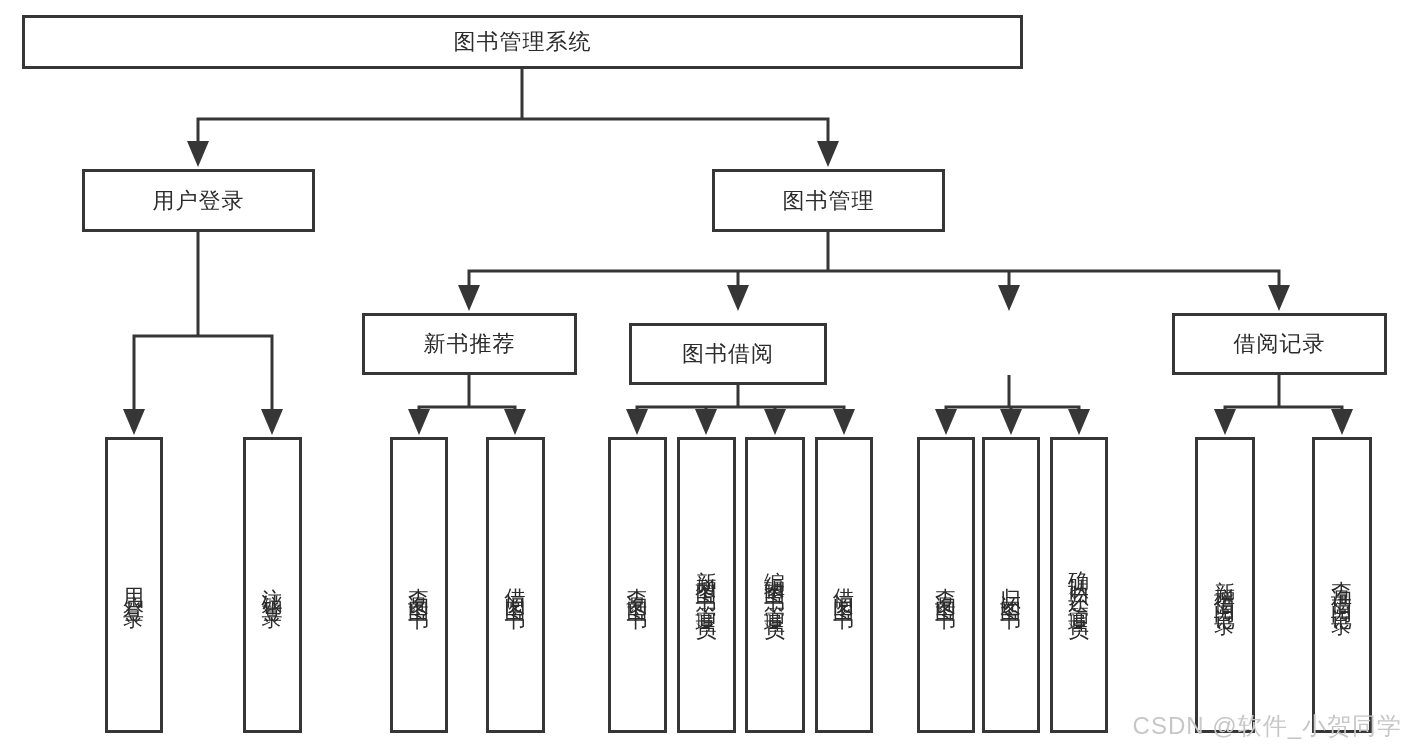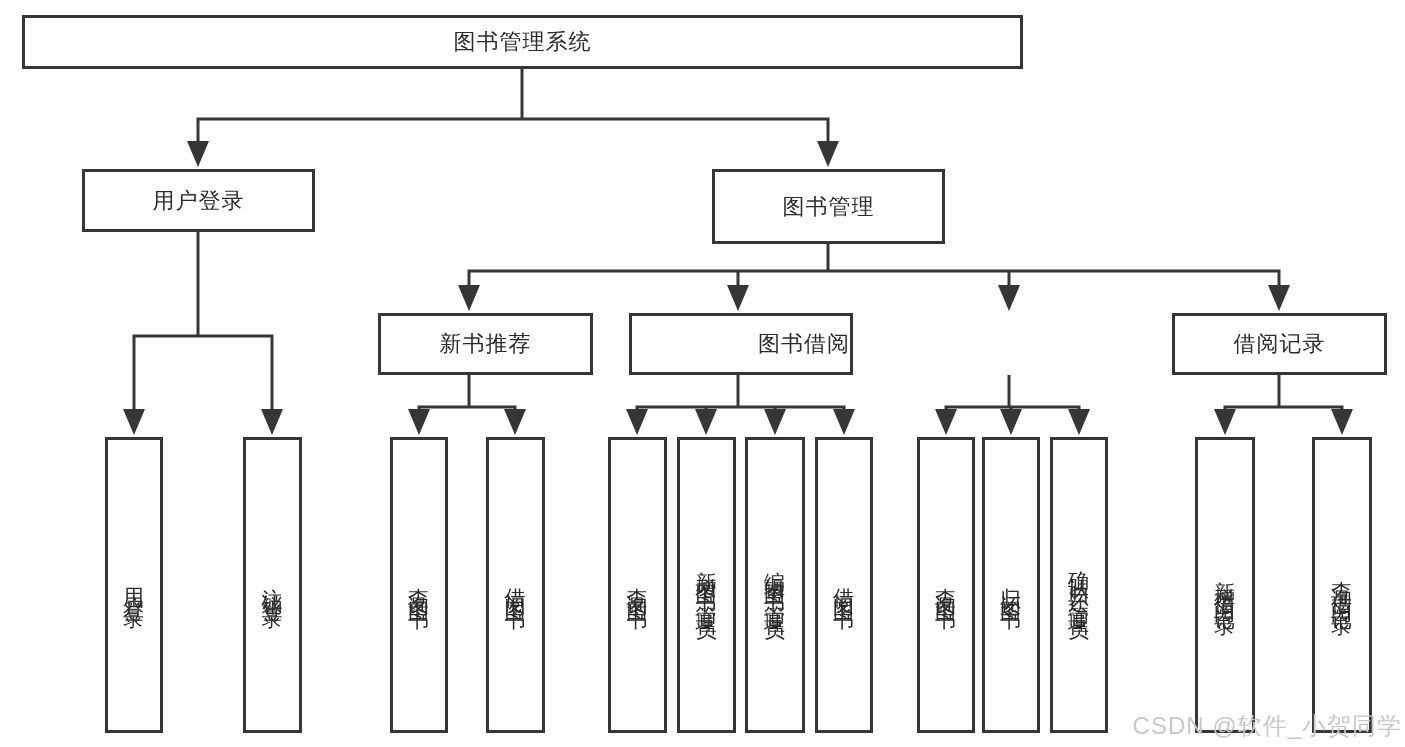--- a/index.html
+++ b/index.html
@@ -87,28 +87,28 @@
     <polygon class="ah" points="1331,409 1353,409 1342,435"></polygon>
   </svg>
 
   <div class="node hbox" style="left:22px;top:15px;width:1001px;height:54px;">
     <span>图书管理系统</span>
   </div>
 
   <div class="node hbox" style="left:82px;top:169px;width:233px;height:63px;">
     <span>用户登录</span>
   </div>
-  <div class="node hbox" style="left:712px;top:169px;width:233px;height:75px;">
+  <div class="node hbox" style="left:712px;top:169px;width:233px;height:63px;">
     <span>图书管理</span>
   </div>
 
-  <div class="node hbox" style="left:362px;top:313px;width:215px;height:62px;margin-left:16px;">
+  <div class="node hbox" style="left:362px;top:313px;width:215px;height:62px;">
     <span>新书推荐</span>
   </div>
-  <div class="node hbox" style="left:629px;top:313px;width:224px;height:62px;justify-content:flex-end;">
+  <div class="node hbox" style="left:629px;top:323px;width:198px;height:62px;">
     <span>图书借阅</span>
   </div>
   <div class="node hbox" style="left:1172px;top:313px;width:215px;height:62px;">
     <span>借阅记录</span>
   </div>
 
   <div class="node vbox" style="left:105px;top:437px;width:58px;height:296px;">
     <span>用户登录</span>
   </div>
   <div class="node vbox" style="left:243px;top:437px;width:59px;height:296px;">

